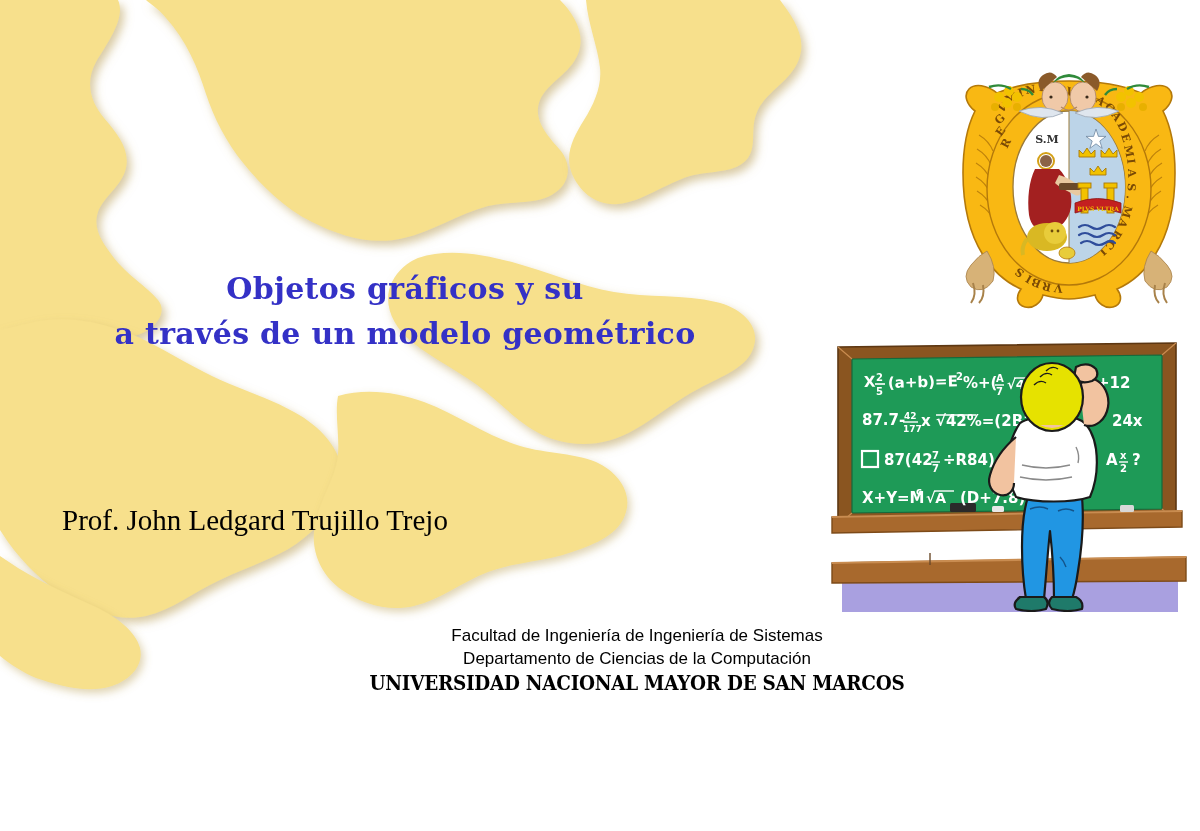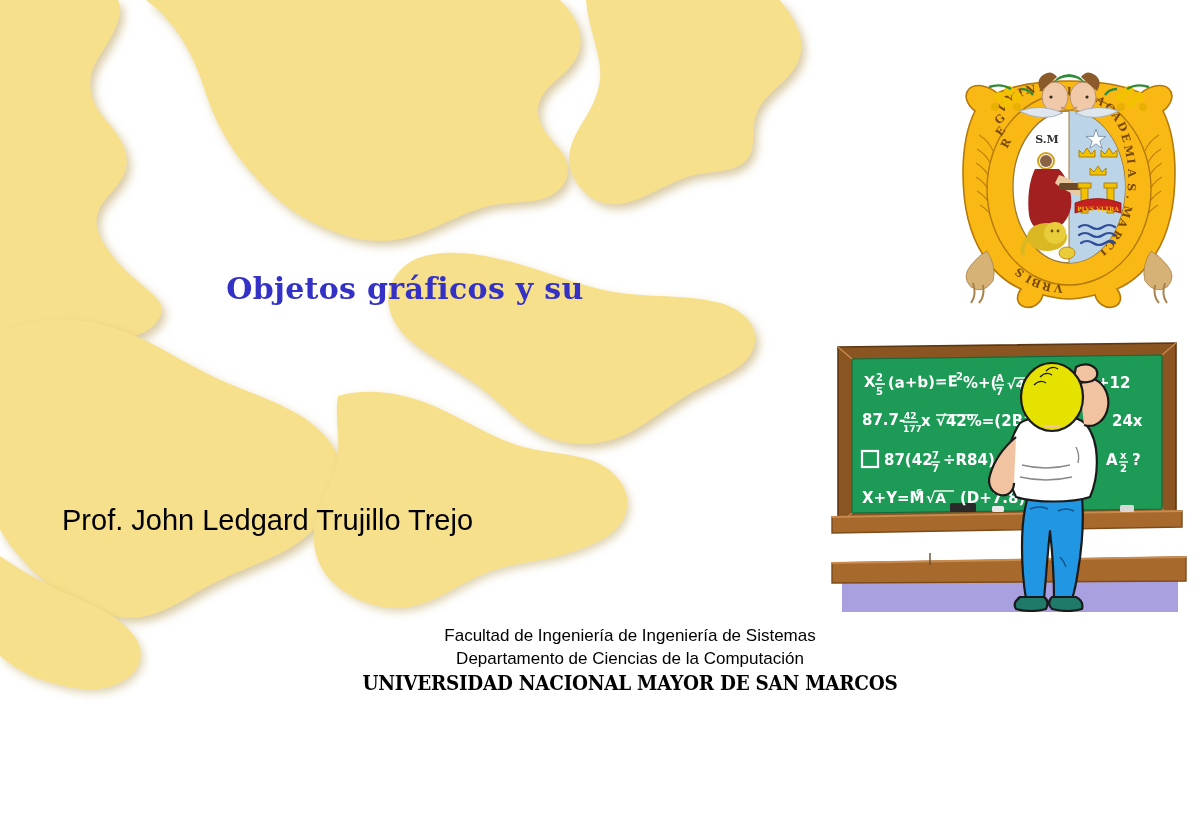--- a/index.html
+++ b/index.html
@@ -49,30 +49,30 @@
     line-height: 45px;
     color: #3431c6;
     letter-spacing: 0.3px;
   }
   #subtitle-block .sline { display: block; white-space: nowrap; }
 
   #author-line {
     position: absolute;
     left: 62px;
     top: 504px;
-    font-family: Liberation Sans, sans-serif;
+    font-family: Liberation Serif, serif;
     font-size: 29px;
     font-weight: 400;
     color: #000000;
     white-space: nowrap;
   }
 
   #footer-block {
     position: absolute;
-    left: 255px;
+    left: 262px;
     top: 624px;
     width: 750px;
     text-align: center;
     color: #000000;
   }
   #footer-block .fline1,
   #footer-block .fline2 {
     font-family: "Liberation Sans", sans-serif;
     font-size: 17px;
     line-height: 23px;
@@ -164,20 +164,21 @@
 
     <g filter="url(#softShadow2)">
       <path fill="#f7e08c" d="M0,556 L18,568 C44,584 72,596 98,608 C118,618 136,632 140,648
         C144,666 130,680 112,686 C88,694 60,686 36,678 C22,672 10,664 0,656 Z"></path>
     </g>
   </svg>
 
 
   <div id="subtitle-block">
     <span class="sline">Objetos gráficos y su</span>
+    <span class="sline">a través de un modelo geométrico</span>
   </div>
 
   <div id="author-line">Prof. John Ledgard Trujillo Trejo</div>
 
   <div id="footer-block">
     <div class="fline1">Facultad de Ingeniería de Ingeniería de Sistemas</div>
     <div class="fline2">Departamento de Ciencias de la Computación</div>
     <div class="fline3">UNIVERSIDAD NACIONAL MAYOR DE SAN MARCOS</div>
   </div>
 

